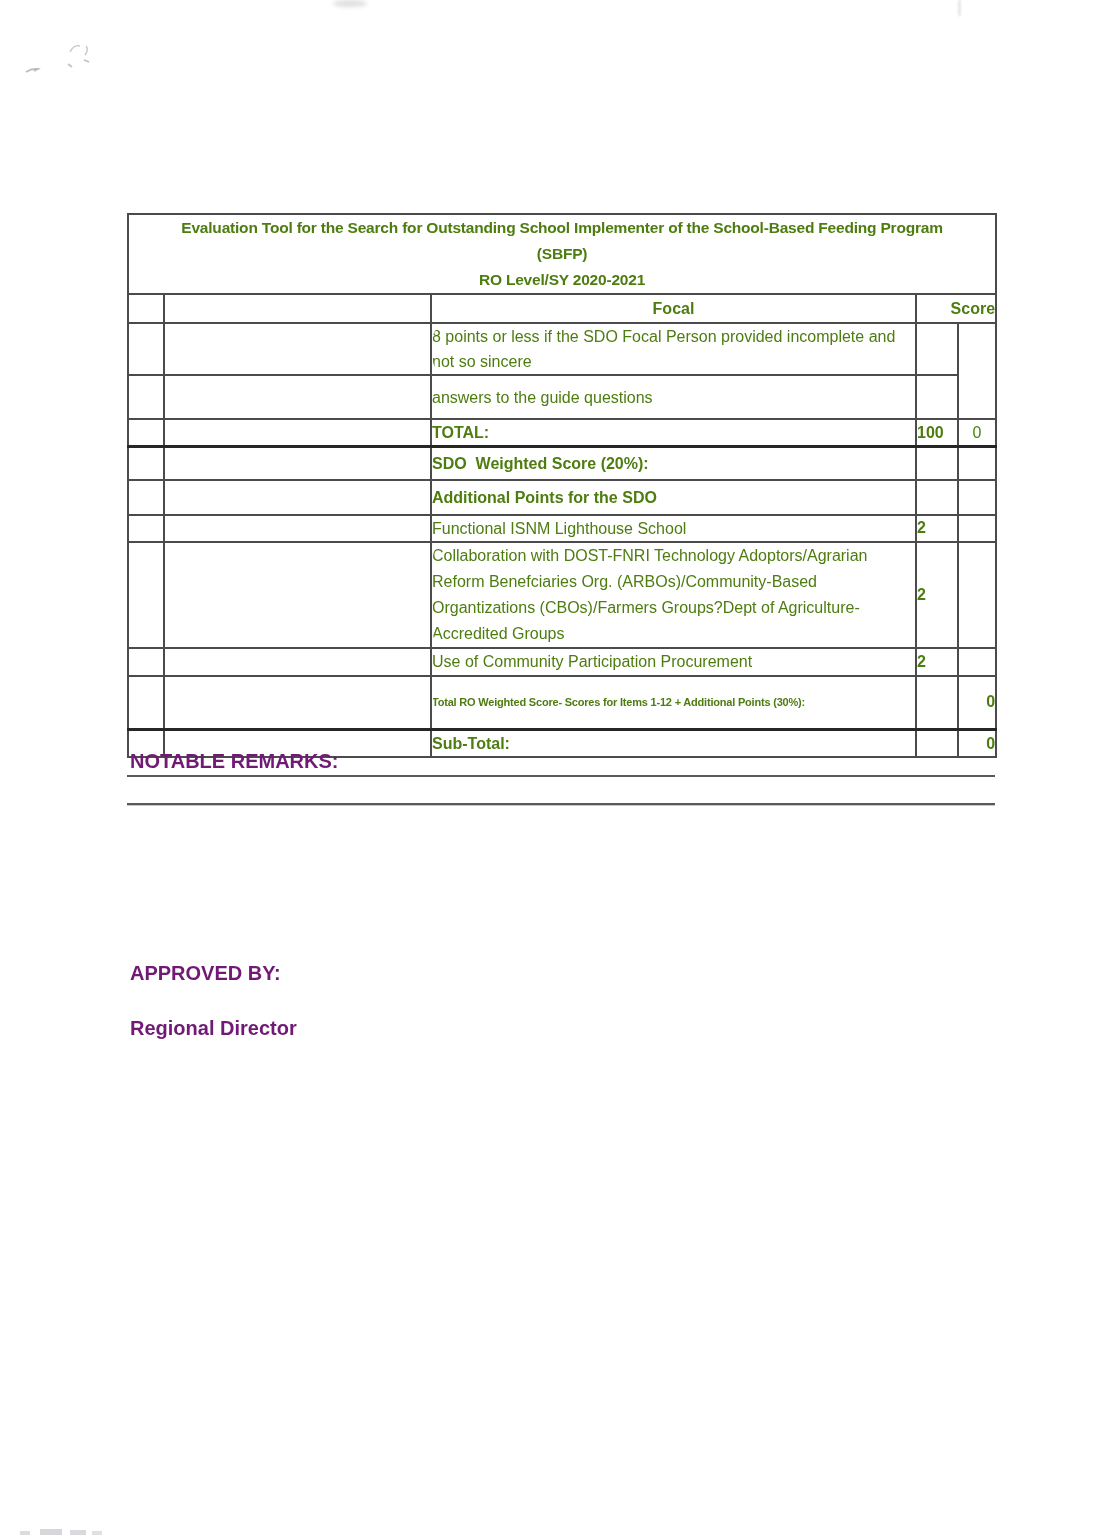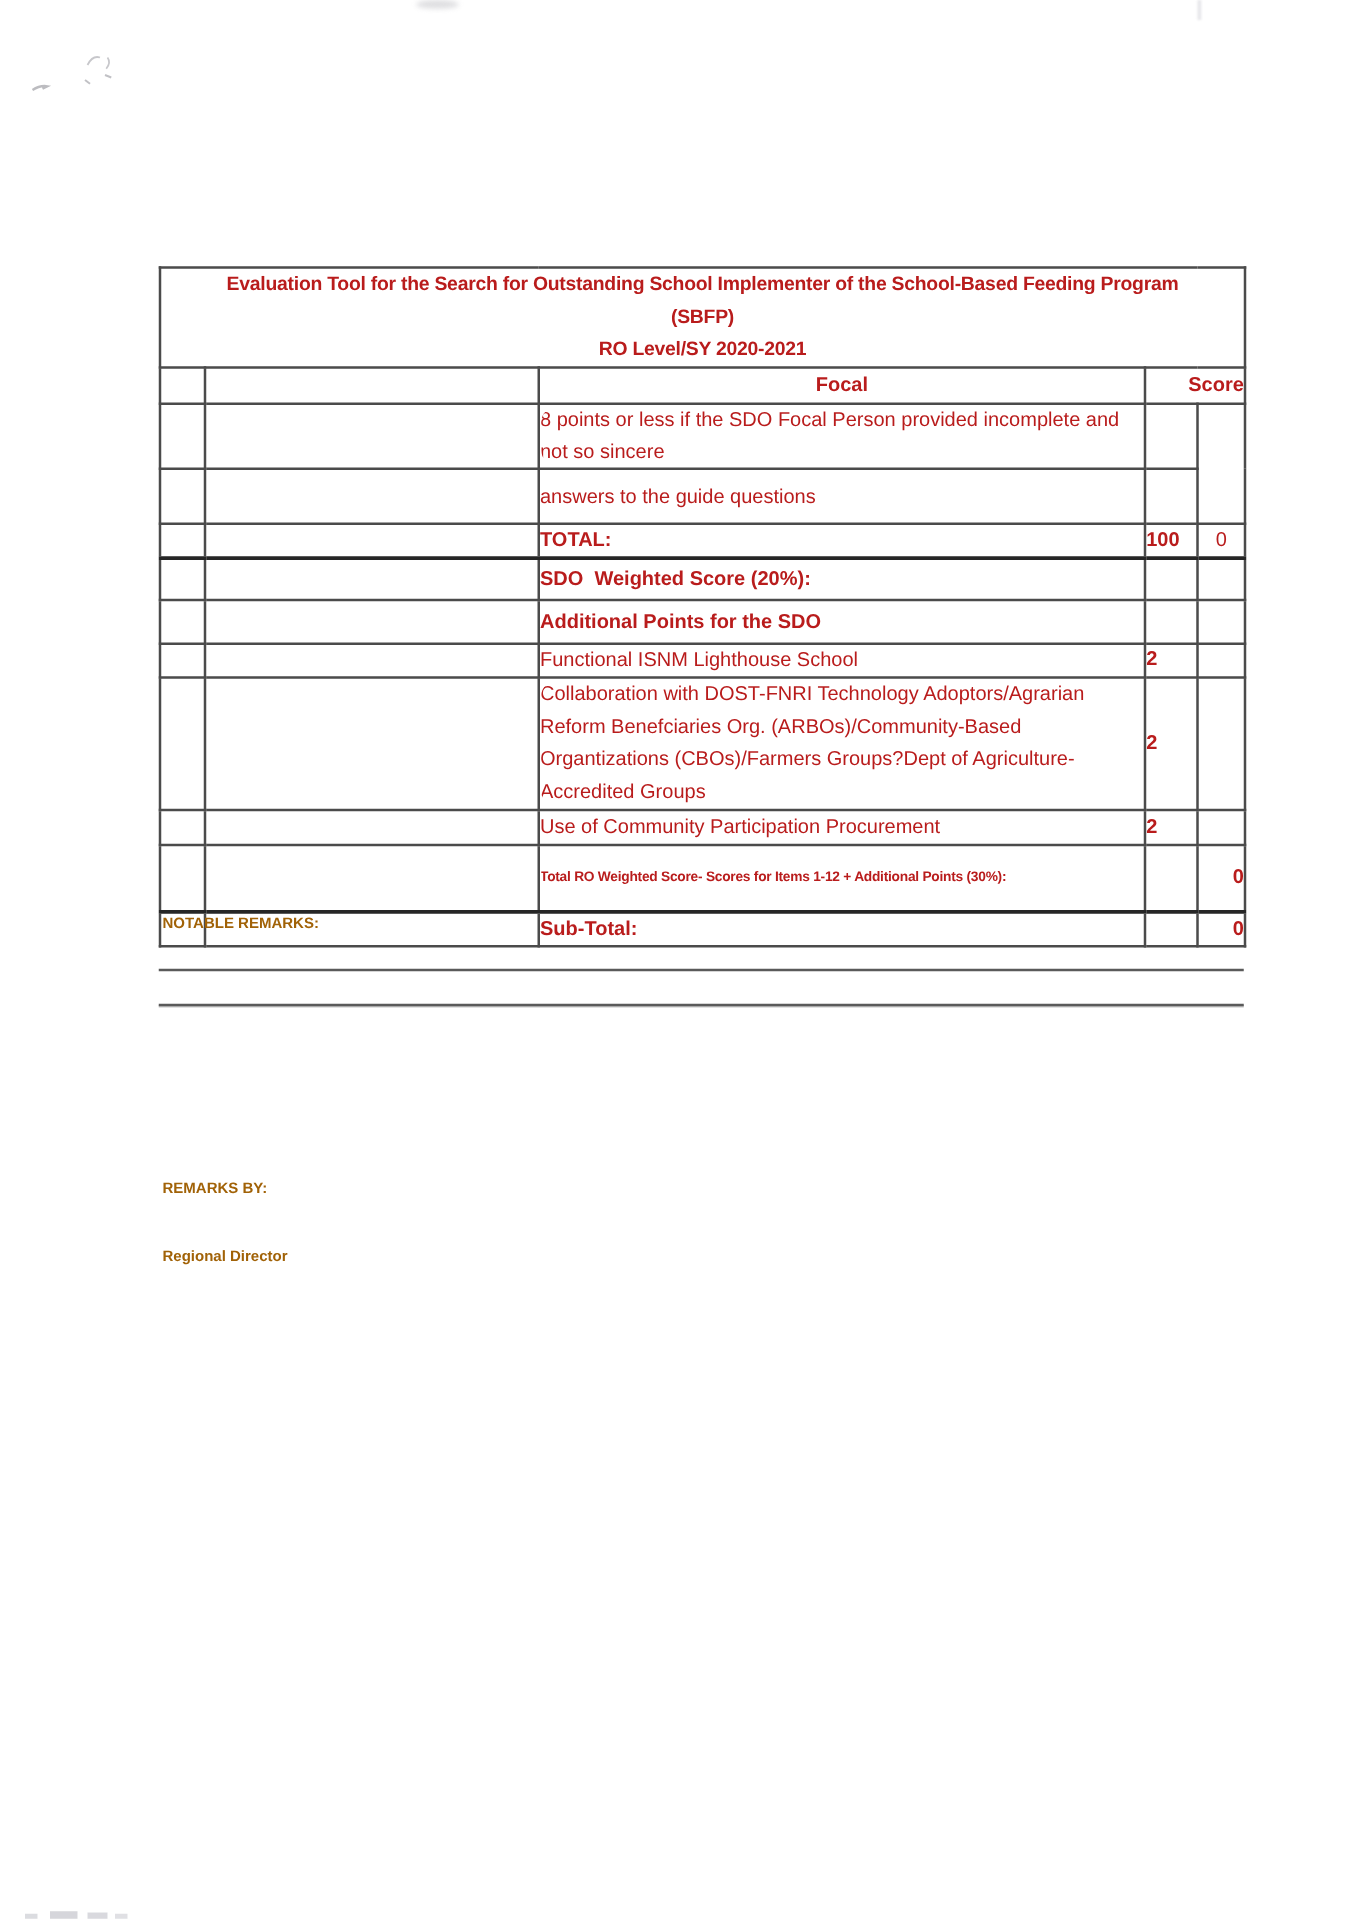--- a/index.html
+++ b/index.html
@@ -24,21 +24,21 @@
 
   
   .eval-table {
     position: absolute;
     left: 127px;
     top: 213px;
     width: 868px;
     border-collapse: collapse;
     table-layout: fixed;
     font-size: 16px;
-    color: #b91c1c;
+    color: #4d7c0f;
   }
   .eval-table td {
     border: 2px solid #4b4b4b;
     padding: 0;
     vertical-align: middle;
     overflow: hidden;
   }
   .eval-table { border: 2px solid #333; }
   .title-cell { text-align: center; font-weight: bold; font-size: 15.5px; letter-spacing: -0.2px; padding: 6px 4px 4px 4px; vertical-align: top; line-height: 26px; }
   .head-points { text-align: center; font-weight: bold; }
@@ -49,21 +49,21 @@
   .bold { font-weight: bold; }
   .pre { white-space: pre-wrap; }
   .indent { padding-left: 8px; }
   .pts { text-align: left; font-weight: bold; padding: 0 3px; }
   .pts-plain { text-align: center; font-weight: normal; padding: 0 3px; }
   .score-right { text-align: right; font-weight: bold; padding: 0 2px 2px 0; }
   .tight { line-height: 26px; letter-spacing: -0.2px; font-size: 11px; }
   tr.thick-top td { border-top: 3px solid #262626; }
 
   
-  .abs-label { position: absolute; font-weight: bold; font-size: 12px; color: #a16207; white-space: nowrap; }
+  .abs-label { position: absolute; font-weight: bold; font-size: 20px; color: #701a75; white-space: nowrap; margin-top: 19px; }
   .remark-line { position: absolute; left: 127px; width: 868px; height: 2px; background: #5a5a5a; }
   .remark-line-2 { box-shadow: 0 1px 0 rgba(90,90,90,.35); }
 </style>
 </head>
 <body>
 
 <div class="page">
 
   <svg class="pencil-svg" width="90" height="45" viewBox="0 0 90 45">
     <path d="M50 14 q4 -8 10 -6" stroke="#9b9ba2" stroke-width="1.4" fill="none"></path>
@@ -184,16 +184,16 @@
       <td class="pts"></td>
       <td class="score-right">0</td>
     </tr>
   </tbody>
     </table>
 
   <div class="abs-label" style="left:130px; top:731px;">NOTABLE REMARKS:</div>
   <div class="remark-line" style="top:775px;"></div>
   <div class="remark-line remark-line-2" style="top:803px;"></div>
 
-  <div class="abs-label" style="left:130px; top:943px;">REMARKS BY:</div>
+  <div class="abs-label" style="left:130px; top:943px;">APPROVED BY:</div>
   <div class="abs-label" style="left:130px; top:998px;">Regional Director</div>
 
 </div>
 
 </body></html>

